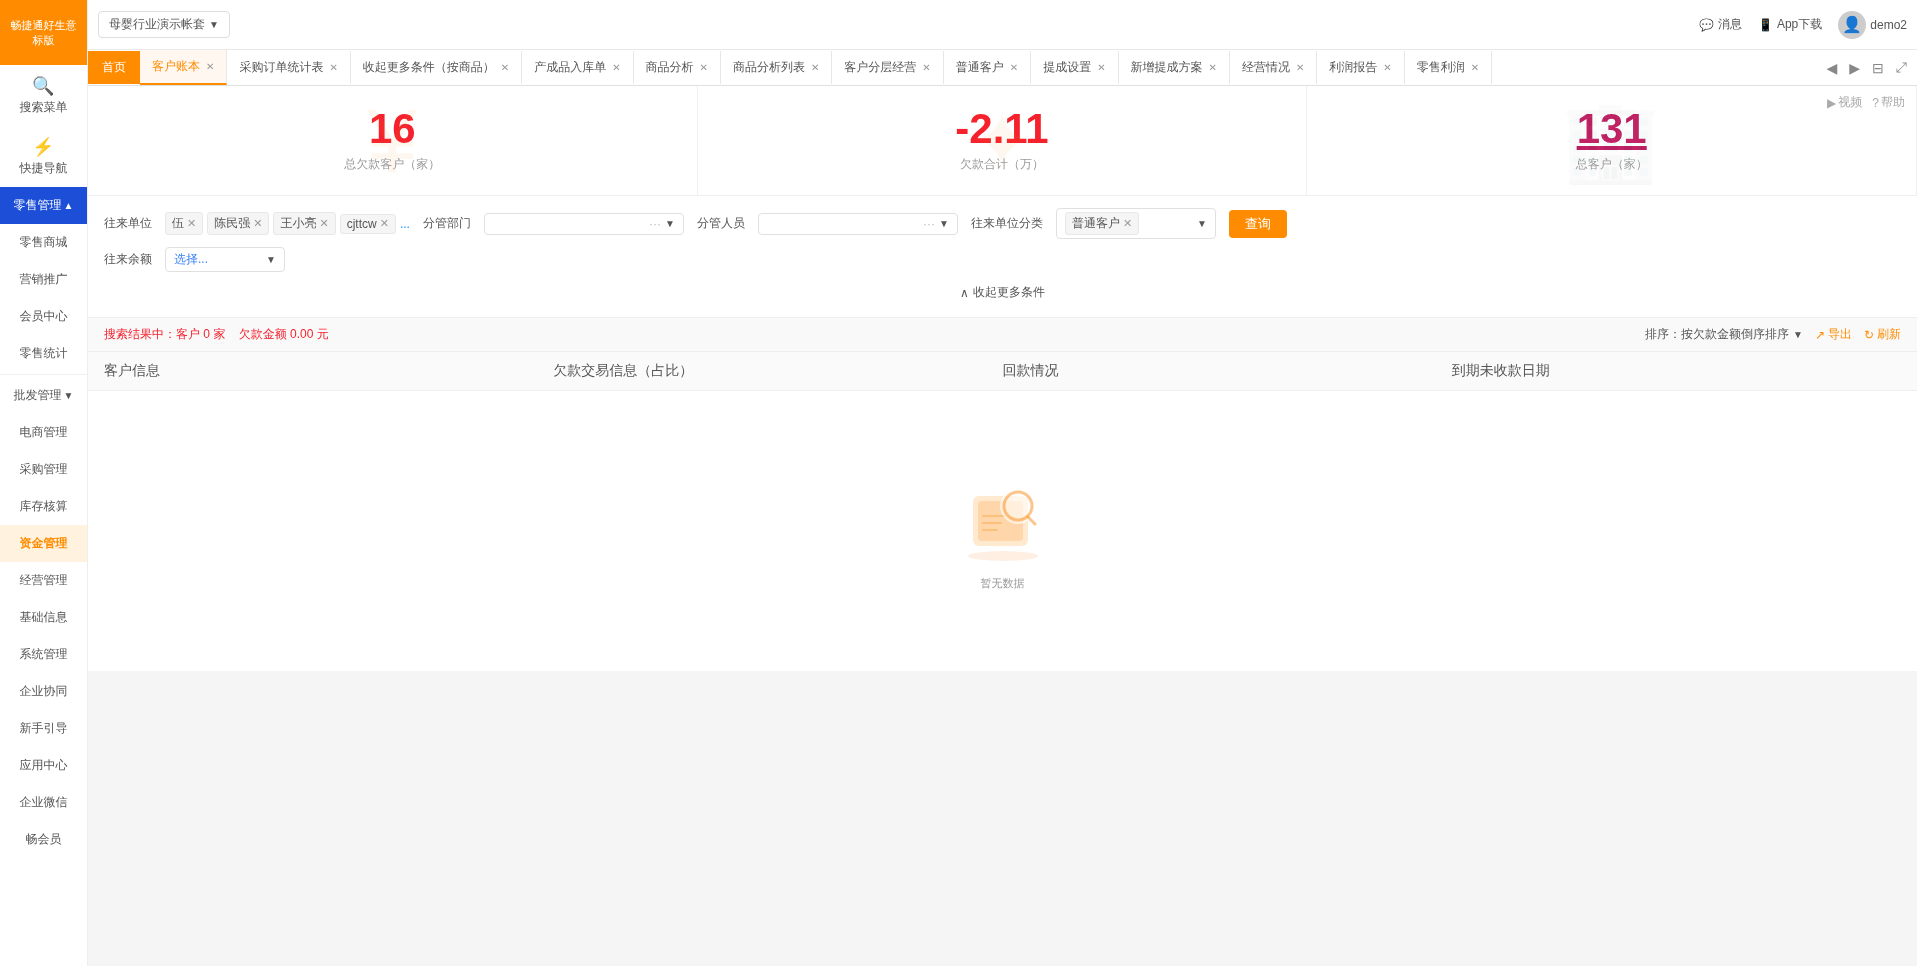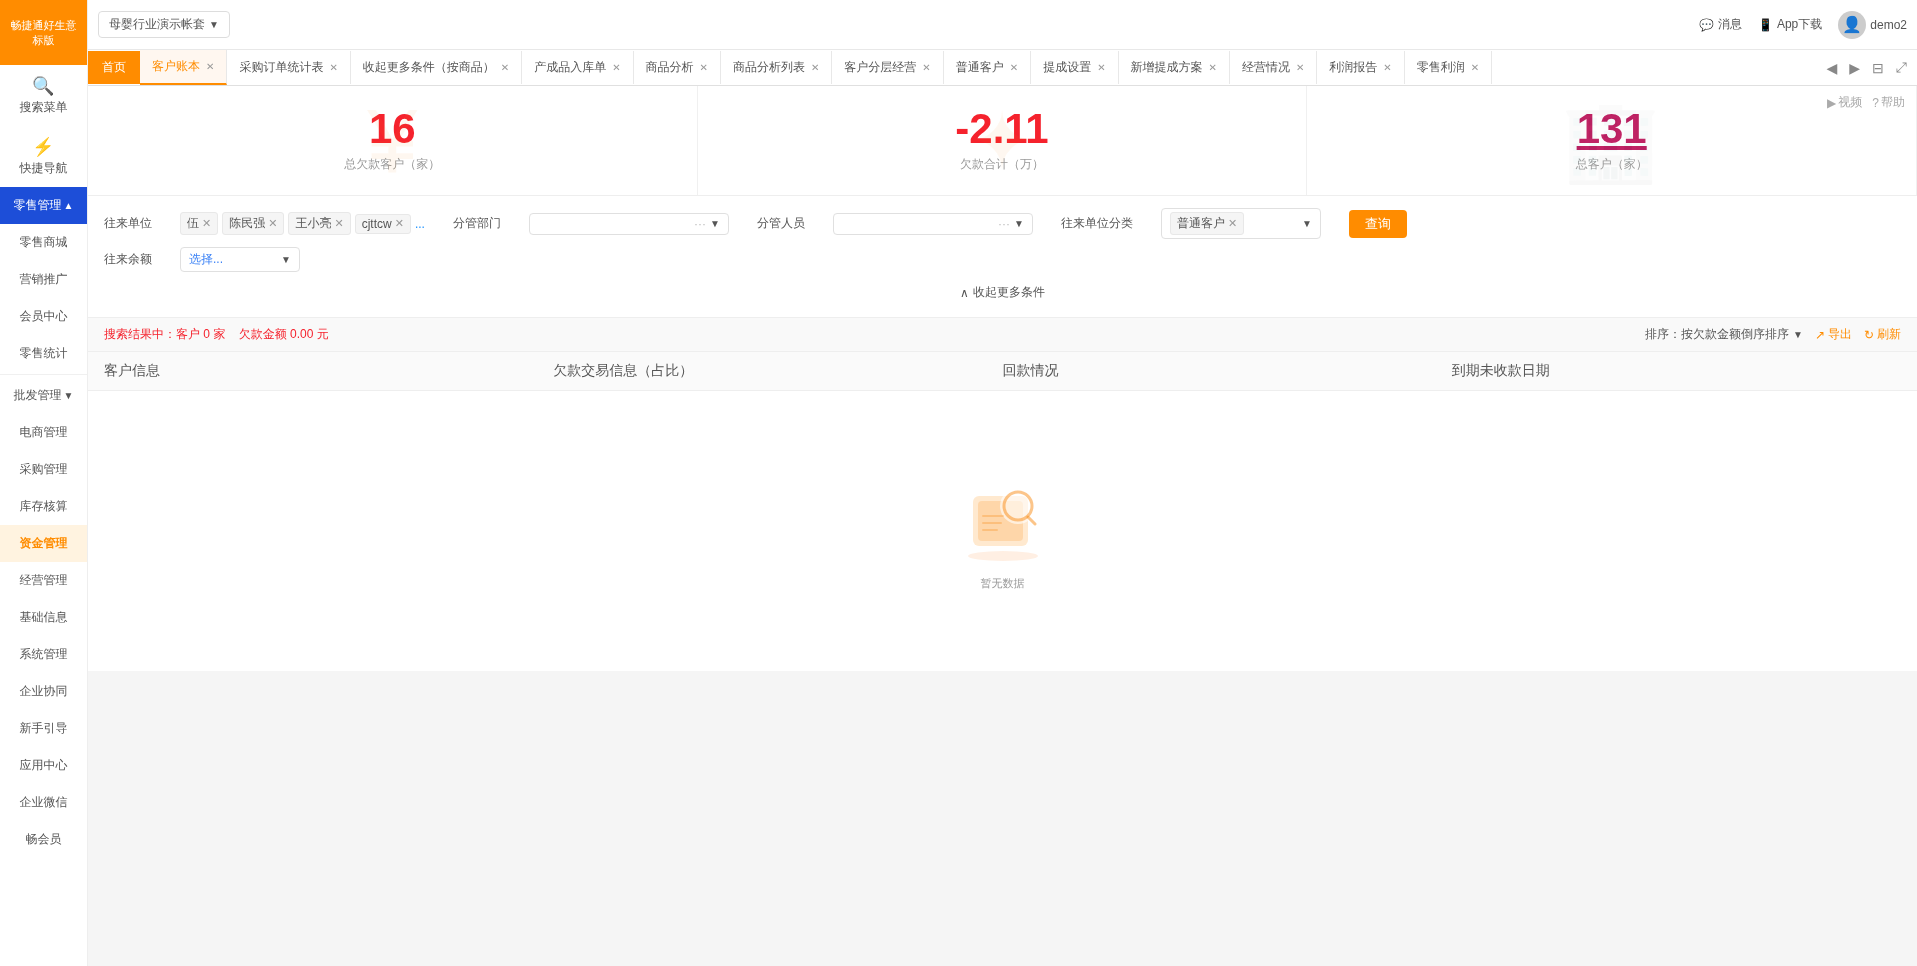--- a/index.html
+++ b/index.html
@@ -44,21 +44,21 @@
     .stat-block { flex: 1; display: flex; flex-direction: column; align-items: center; justify-content: center; padding: 20px 10px; border-right: 1px solid #f0f0f0; position: relative; }
     .stat-block:last-child { border-right: none; }
     .stat-value-red { font-size: 42px; font-weight: bold; color: #f5222d; line-height: 1; }
     .stat-value-dark { font-size: 42px; font-weight: bold; color: #be185d; line-height: 1; text-decoration: underline; }
     .stat-label { font-size: 12px; color: #999; margin-top: 6px; }
     .stat-help { position: absolute; top: 8px; right: 12px; display: flex; gap: 10px; font-size: 12px; color: #aaa; }
     .stat-help span { cursor: pointer; display: flex; align-items: center; gap: 2px; }
 
     
     .filter-area { background: #fff; padding: 12px 16px; margin-bottom: 0; border-bottom: 1px solid #eee; }
-    .filter-row { display: flex; align-items: center; gap: 28px; margin-bottom: 8px; flex-wrap: wrap; }
+    .filter-row { display: flex; align-items: center; gap: 13px; margin-bottom: 8px; flex-wrap: wrap; }
     .filter-label { font-size: 12px; color: #555; white-space: nowrap; }
     .filter-tags { display: flex; align-items: center; gap: 4px; flex-wrap: wrap; }
     .filter-tag { display: inline-flex; align-items: center; gap: 3px; background: #f5f5f5; border: 1px solid #e8e8e8; border-radius: 3px; padding: 2px 6px; font-size: 12px; color: #555; }
     .filter-tag-close { color: #999; cursor: pointer; font-size: 11px; }
     .filter-more-btn { color: #1890ff; font-size: 12px; cursor: pointer; }
     .filter-select { display: flex; align-items: center; gap: 4px; border: 1px solid #e0e0e0; border-radius: 4px; padding: 3px 8px; font-size: 12px; color: #555; min-width: 120px; cursor: pointer; }
     .filter-select-wide { min-width: 200px; }
     .filter-expand-btn { display: flex; align-items: center; gap: 4px; color: #555; font-size: 12px; cursor: pointer; justify-content: center; padding: 4px 0; }
     .query-btn { background: #ff8c00; color: #fff; border: none; border-radius: 4px; padding: 5px 16px; font-size: 13px; cursor: pointer; }
 

